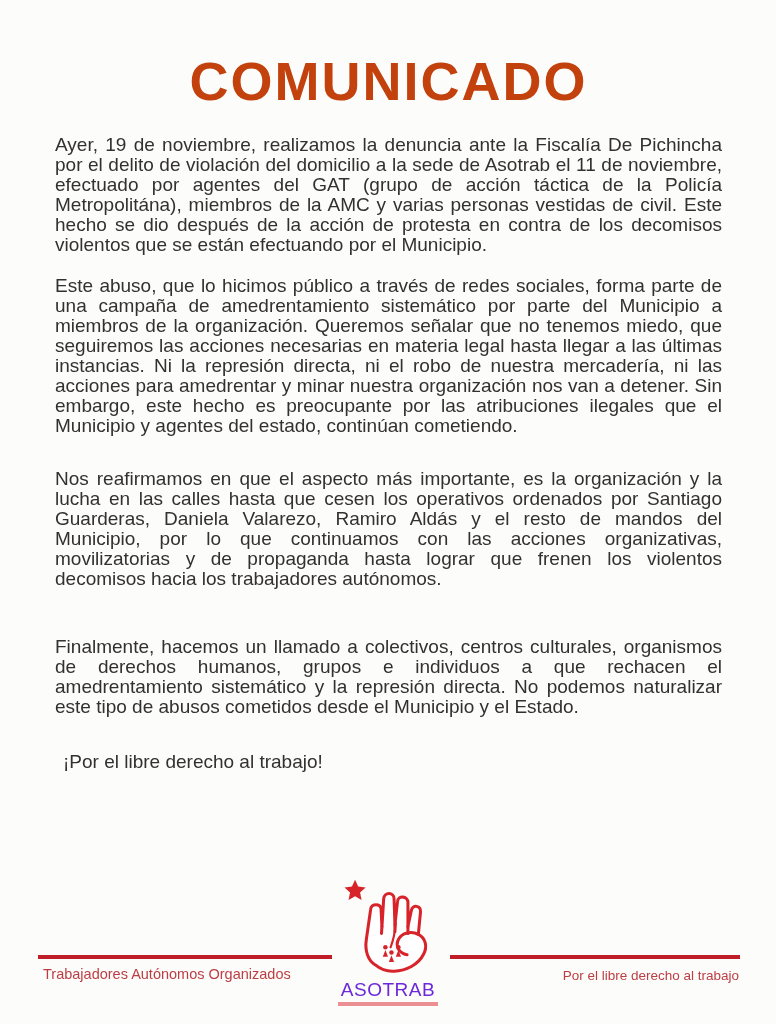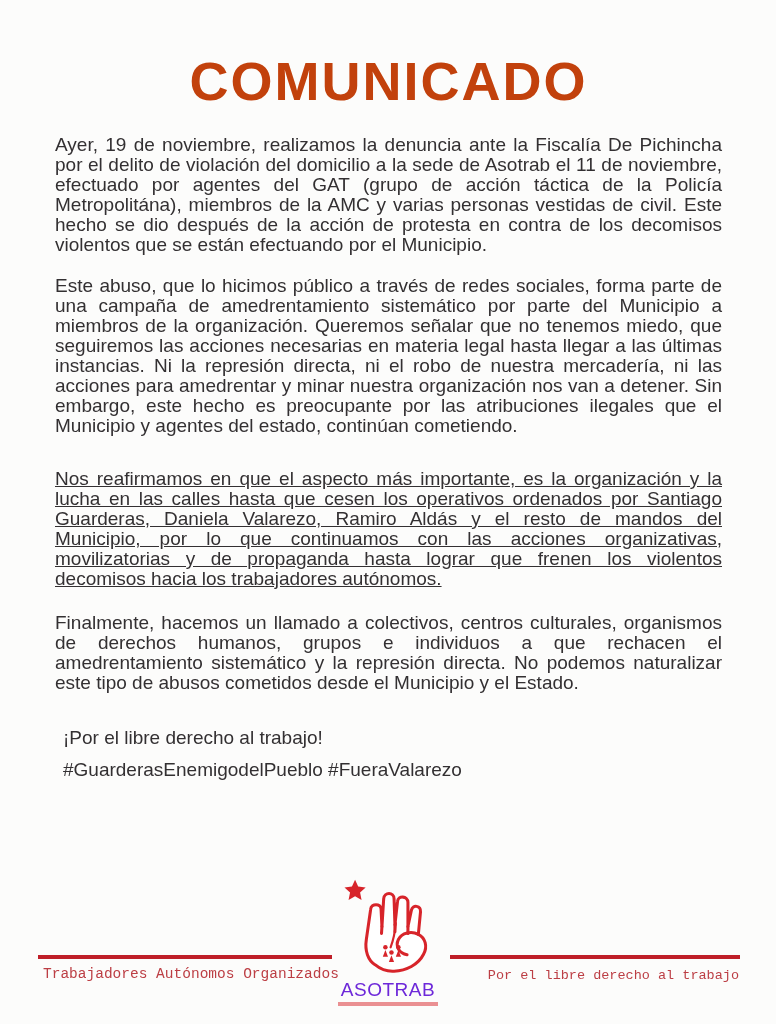--- a/index.html
+++ b/index.html
@@ -23,21 +23,21 @@
     margin:8px 0 27px 0;
   }
   .para {
     font-size:19px;
     line-height:20px;
     text-align:justify;
     margin:0 0 21px 0;
     hyphens:auto;
   }
   .para.gap-md { margin-bottom:33px; }
-  .para.gap-lg { margin-bottom:24px;text-decoration:underline; }
+  .para.gap-lg { margin-bottom:48px; }
   .closing { font-size:19px; line-height:24px; margin-top:32px; }
   .closing div { margin:8px; }
 
   .logo-block {
     position:absolute;
     left:0; right:0; top:878px;
     text-align:center;
   }
   .logo-block svg { display:block; margin:0 auto; }
   .logo-wordmark {
@@ -57,41 +57,39 @@
 
   .rule { position:absolute; height:3.5px; background:#bf1e28; }
   .rule-left  { top:955px; left:38px;  width:294px; }
   .rule-right { top:955px; left:450px; width:290px; }
 
   .footer-text {
     position:absolute;
     top:966px;
     font-size:14.5px;
     color:#bc3e44;
-    font-family:Liberation Mono, monospace;
   }
   .footer-text-left  { left:43px; }
   .footer-text-right { right:37px; text-align:right; font-size:13.5px; top:968px; }
 </style>
 </head>
 <body>
 
 <div class="page">
   <div class="content">
 
     <h1 class="doc-title">COMUNICADO</h1>
 
     <p class="para">Ayer, 19 de noviembre, realizamos la denuncia ante la Fiscalía De Pichincha por el delito de violación del domicilio a la sede de Asotrab el 11 de noviembre, efectuado por agentes del GAT (grupo de acción táctica de la Policía Metropolitána), miembros de la AMC y varias personas vestidas de civil. Este hecho se dio después de la acción de protesta en contra de los decomisos violentos que se están efectuando por el Municipio.</p>
     <p class="para gap-md">Este abuso, que lo hicimos público a través de redes sociales, forma parte de una campaña de amedrentamiento sistemático por parte del Municipio a miembros de la organización. Queremos señalar que no tenemos miedo, que seguiremos las acciones necesarias en materia legal hasta llegar a las últimas instancias. Ni la represión directa, ni el robo de nuestra mercadería, ni las acciones para amedrentar y minar nuestra organización nos van a detener. Sin embargo, este hecho es preocupante por las atribuciones ilegales que el Municipio y agentes del estado, continúan cometiendo.</p>
     <p class="para gap-lg">Nos reafirmamos en que el aspecto más importante, es la organización y la lucha en las calles hasta que cesen los operativos ordenados por Santiago Guarderas, Daniela Valarezo, Ramiro Aldás y el resto de mandos del Municipio, por lo que continuamos con las acciones organizativas, movilizatorias y de propaganda hasta lograr que frenen los violentos decomisos hacia los trabajadores autónomos.</p>
     <p class="para gap-md">Finalmente, hacemos un llamado a colectivos, centros culturales, organismos de derechos humanos, grupos e individuos a que rechacen el amedrentamiento sistemático y la represión directa. No podemos naturalizar este tipo de abusos cometidos desde el Municipio y el Estado.</p>
 
     <div class="closing">
       <div>¡Por el libre derecho al trabajo!</div>
-      <div>#GuarderasEnemigodelPueblo #FueraValarezo</div>
     </div>
   </div>
 
   <div class="logo-block">
     <svg width="96" height="104" viewBox="0 0 110 120" aria-hidden="true">
 
       <path d="M17,2 L20.6,9.9 L29.2,10.9 L22.8,16.8 L24.5,25.3 L17,21 L9.5,25.3 L11.2,16.8 L4.8,10.9 L13.4,9.9 Z" fill="#d7242a"></path>
 
       <g transform="translate(12,8)" stroke="#d7242a" stroke-width="3.5" stroke-linejoin="round" stroke-linecap="round">
         <path fill="#ffffff" d="M28,92 C20,87 16,76 18,63 L23,28 C23.5,21 35,21 35,28 L36,48

